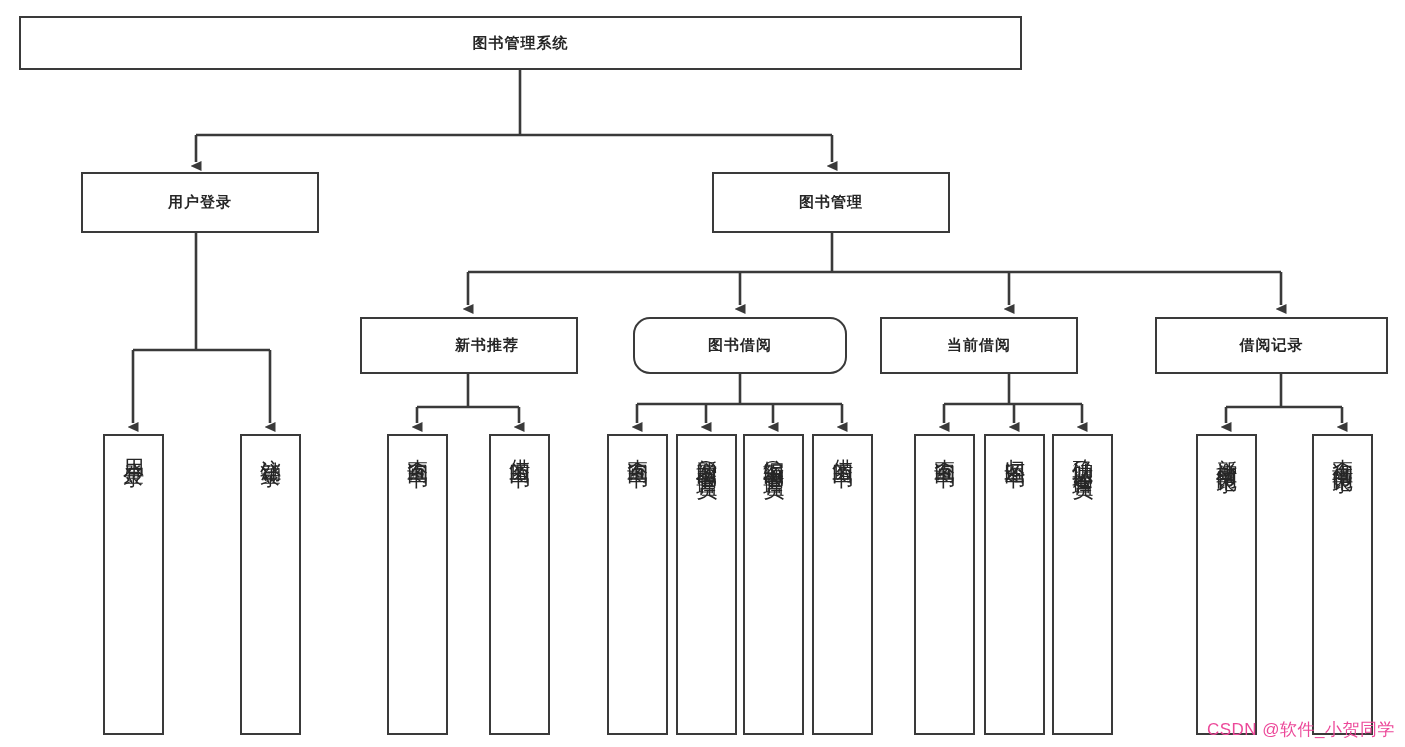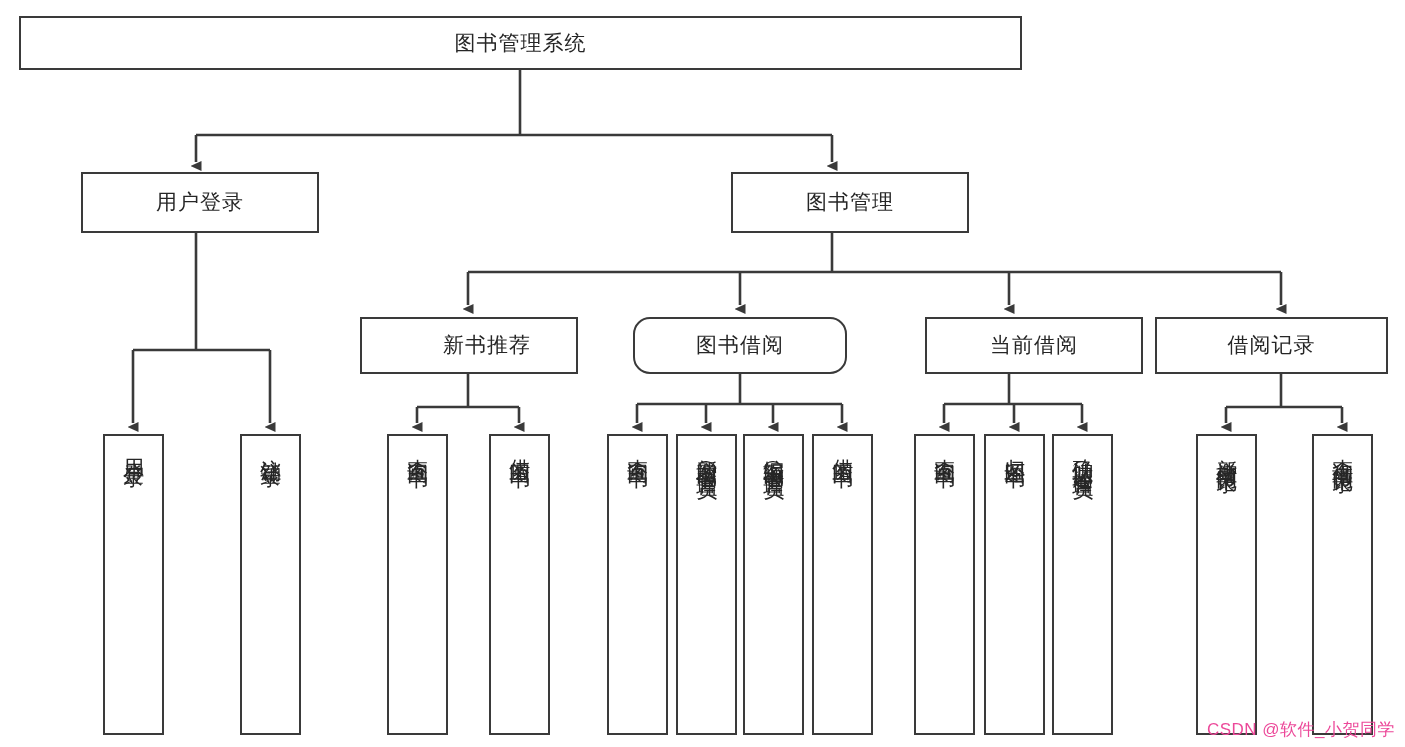--- a/index.html
+++ b/index.html
@@ -36,23 +36,24 @@
     color: #262626;
     z-index: 2;
   }
   .node .label {
     display: block;
     text-align: center;
     line-height: 1.08;
     color: #262626;
   }
   .node.horiz .label {
-    font-size: 21px;
+    font-size: 15px;
     letter-spacing: 1px;
     white-space: nowrap;
+    font-weight: bold;
   }
   .node.vert {
     align-items: flex-start;
     justify-content: center;
     padding-top: 6px;
   }
   .node.vert .label {
     writing-mode: vertical-rl;
     text-orientation: upright;
     font-size: 21px;
@@ -125,31 +126,31 @@
     </g>
   </svg>
 
   <div class="node horiz" style="left:19px; top:16px; width:1003px; height:54px;">
     <span class="label">图书管理系统</span>
   </div>
 
   <div class="node horiz" style="left:81px; top:172px; width:238px; height:61px;">
     <span class="label">用户登录</span>
   </div>
-  <div class="node horiz" style="left:712px; top:172px; width:238px; height:61px;margin-left:19px;">
+  <div class="node horiz" style="left:712px; top:172px; width:238px; height:61px;">
     <span class="label">图书管理</span>
   </div>
 
   <div class="node horiz" style="left:360px; top:317px; width:218px; height:57px;padding-left:36px;">
     <span class="label">新书推荐</span>
   </div>
   <div class="node horiz" style="left:633px; top:317px; width:214px; height:57px;border-radius:17px;">
     <span class="label">图书借阅</span>
   </div>
-  <div class="node horiz" style="left:925px; top:317px; width:218px; height:57px;">
+  <div class="node horiz" style="left:880px; top:317px; width:198px; height:57px;">
     <span class="label">当前借阅</span>
   </div>
   <div class="node horiz" style="left:1155px; top:317px; width:233px; height:57px;">
     <span class="label">借阅记录</span>
   </div>
 
   <div class="node vert" style="left:103px; top:434px; width:61px; height:301px;">
     <span class="label">用户登录</span>
   </div>
   <div class="node vert" style="left:240px; top:434px; width:61px; height:301px;">

